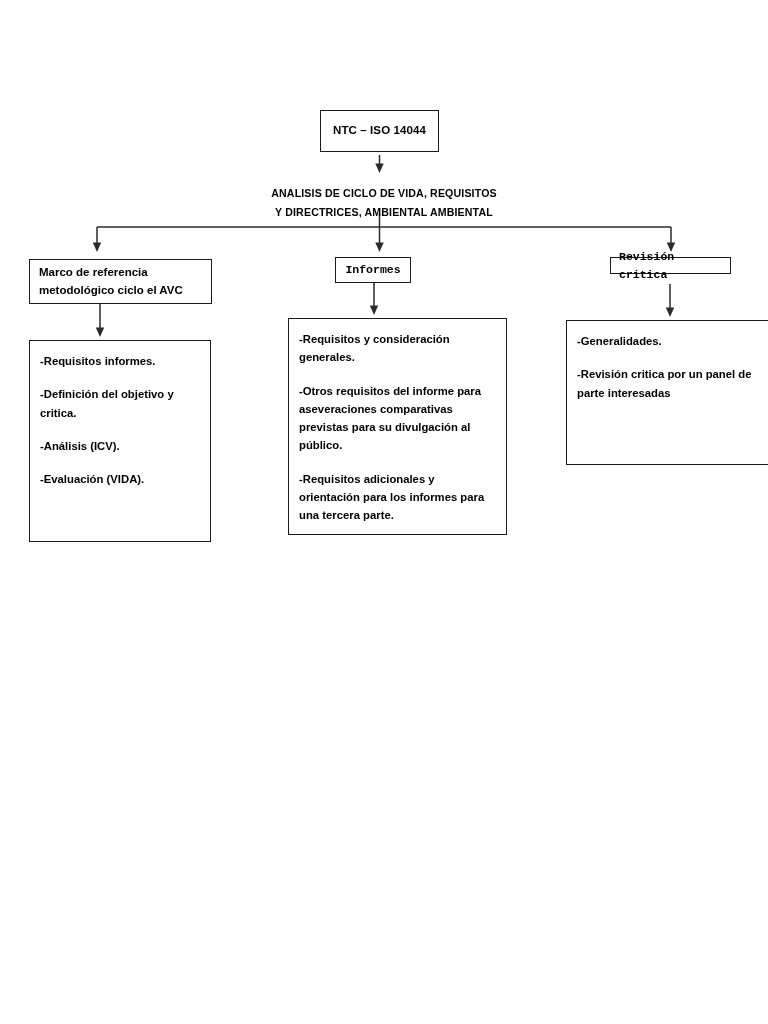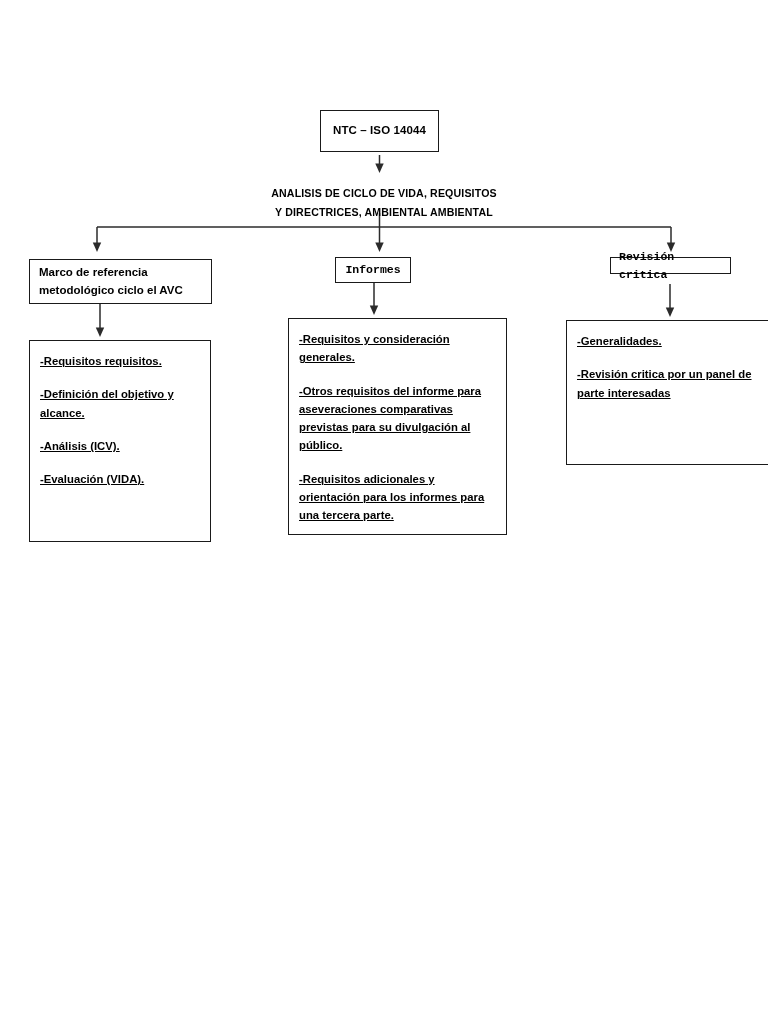--- a/index.html
+++ b/index.html
@@ -100,21 +100,20 @@
     height: 17px;
     justify-content: center;
   }
 
   
   .detail-box {
     padding: 11px 10px 10px 10px;
     font-weight: bold;
     font-size: 11.3px;
     line-height: 1.62;
-    text-decoration: underline;
   }
   .detail-box .item {
     display: block;
     margin-bottom: 15px;
   }
   .detail-box .item:last-child {
     margin-bottom: 0;
   }
 
   #detail-marco {
@@ -200,22 +199,22 @@
   <div class="node root-node">NTC – ISO 14044</div>
 
   <div class="subtitle">
     <span class="line">ANALISIS DE CICLO DE VIDA, REQUISITOS</span>
     <span class="line">Y DIRECTRICES, AMBIENTAL AMBIENTAL</span>
   </div>
 
   <div class="node branch-head" id="branch-head-marco">Marco de referencia metodológico ciclo el AVC</div>
 
   <div class="node detail-box" id="detail-marco">
-    <span class="item">-Requisitos requisitos.</span>
-    <span class="item">-Definición del objetivo y alcance.</span>
+    <span class="item">-Requisitos informes.</span>
+    <span class="item">-Definición del objetivo y critica.</span>
     <span class="item">-Análisis (ICV).</span>
     <span class="item">-Evaluación (VIDA).</span>
   </div>
 
   <div class="node branch-head center-text" id="branch-head-informes">Informes</div>
 
   <div class="node detail-box" id="detail-informes">
     <span class="item">-Requisitos y consideración generales.</span>
     <span class="item">-Otros requisitos del informe para aseveraciones comparativas previstas para su divulgación al público.</span>
     <span class="item">-Requisitos adicionales y orientación para los informes para una tercera parte.</span>

